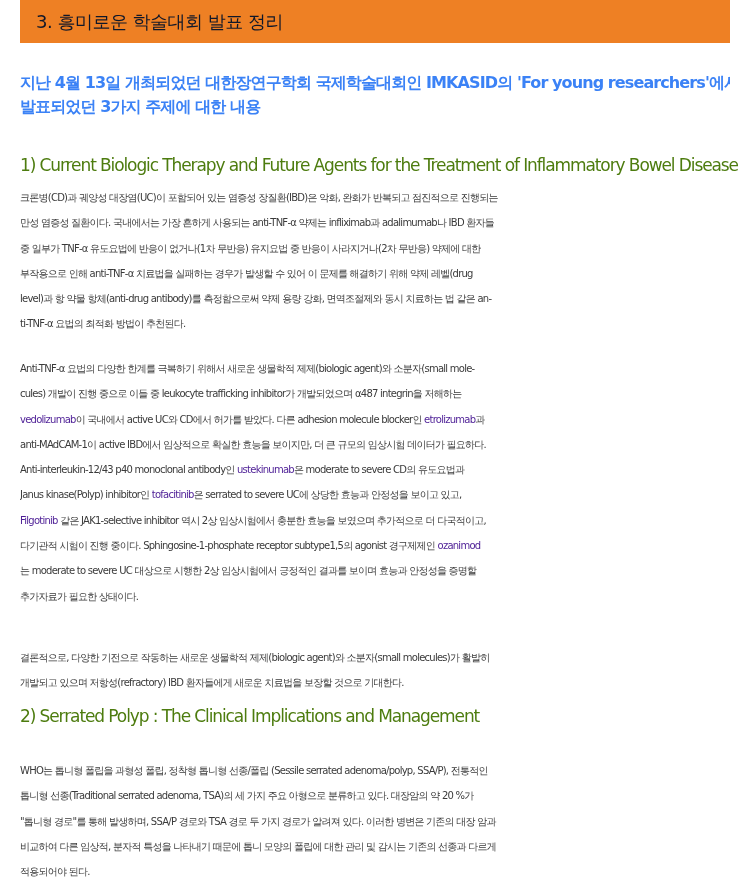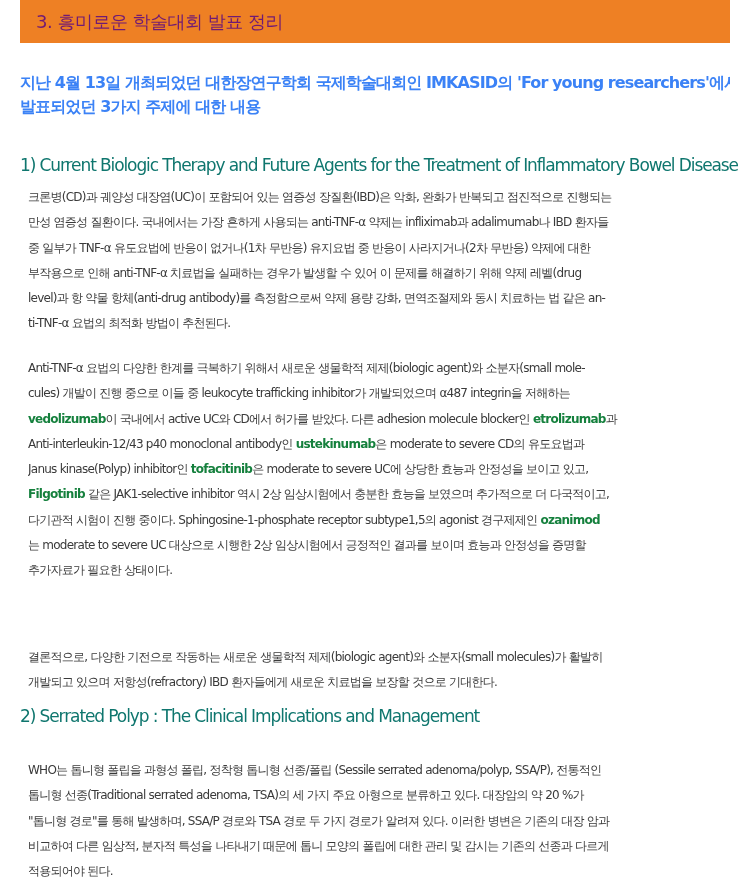--- a/index.html
+++ b/index.html
@@ -1,38 +1,38 @@
 <!DOCTYPE html>
 <html><head>
   <meta charset="utf-8">
   <style>
     * { box-sizing: border-box; margin: 0; padding: 0; }
     html, body { width: 750px; height: 879px; background: #ffffff; overflow: hidden; }
     body { font-family: "DejaVu Sans", "Liberation Sans", sans-serif; color: #333333; position: relative; }
     .section-bar {
       position: absolute; left: 20px; top: 0; width: 710px; height: 43px;
-      background: #EE8024; color: #701a75;
+      background: #EE8024; color: #0f172a;
       font-size: 18px; line-height: 43px; padding-left: 16px;
       letter-spacing: -0.5px;
     }
     .intro {
       position: absolute; left: 20px; top: 71px; width: 710px;
       color: #3b82f6; font-size: 16px; line-height: 24px; letter-spacing: -0.9px; font-weight: bold;
     }
     .heading {
       position: absolute; left: 20px; width: 710px;
-      color: #0f766e; font-size: 17px; line-height: 24px; letter-spacing: -1.1px;
+      color: #4d7c0f; font-size: 17px; line-height: 24px; letter-spacing: -1.1px;
       white-space: nowrap;
     }
     .para {
       position: absolute; left: 20px; width: 710px;
-      font-size: 12px; line-height: 25.3px; color: #3a3a3a;
-      text-align: justify; letter-spacing: -0.75px; margin-left: 8px;
+      font-size: 10px; line-height: 25.3px; color: #3a3a3a;
+      text-align: justify; letter-spacing: -0.75px;
     }
-    .para b { font-weight: bold; color: #15803d; }
+    .para b { font-weight: normal; color: #4c1d95; }
     .line { display: block; white-space: nowrap; overflow: hidden; }
   </style>
 </head>
 <body>
 
 <div class="section-bar">
   <span>3. 흥미로운 학술대회 발표 정리</span>
 </div>
 
 <div class="intro">
@@ -48,22 +48,23 @@
   <span class="line">중 일부가 TNF-α 유도요법에 반응이 없거나(1차 무반응) 유지요법 중 반응이 사라지거나(2차 무반응) 약제에 대한</span>
   <span class="line">부작용으로 인해 anti-TNF-α 치료법을 실패하는 경우가 발생할 수 있어 이 문제를 해결하기 위해 약제 레벨(drug</span>
   <span class="line">level)과 항 약물 항체(anti-drug antibody)를 측정함으로써 약제 용량 강화, 면역조절제와 동시 치료하는 법 같은 an-</span>
   <span class="line">ti-TNF-α 요법의 최적화 방법이 추천된다.</span>
 </div>
 
 <div class="para" style="top:356px;">
   <span class="line">Anti-TNF-α 요법의 다양한 한계를 극복하기 위해서 새로운 생물학적 제제(biologic agent)와 소분자(small mole-</span>
   <span class="line">cules) 개발이 진행 중으로 이들 중 leukocyte trafficking inhibitor가 개발되었으며 α487 integrin을 저해하는</span>
   <span class="line"><b>vedolizumab</b><span>이 국내에서 active UC와 CD에서 허가를 받았다. 다른 adhesion molecule blocker인 </span><b>etrolizumab</b><span>과</span></span>
+  <span class="line">anti-MAdCAM-1이 active IBD에서 임상적으로 확실한 효능을 보이지만, 더 큰 규모의 임상시험 데이터가 필요하다.</span>
   <span class="line"><span>Anti-interleukin-12/43 p40 monoclonal antibody인 </span><b>ustekinumab</b><span>은 moderate to severe CD의 유도요법과</span></span>
-  <span class="line"><span>Janus kinase(Polyp) inhibitor인 </span><b>tofacitinib</b><span>은 moderate to severe UC에 상당한 효능과 안정성을 보이고 있고,</span></span>
+  <span class="line"><span>Janus kinase(Polyp) inhibitor인 </span><b>tofacitinib</b><span>은 serrated to severe UC에 상당한 효능과 안정성을 보이고 있고,</span></span>
   <span class="line"><b>Filgotinib</b><span> 같은 JAK1-selective inhibitor 역시 2상 임상시험에서 충분한 효능을 보였으며 추가적으로 더 다국적이고,</span></span>
   <span class="line"><span>다기관적 시험이 진행 중이다. Sphingosine-1-phosphate receptor subtype1,5의 agonist 경구제제인 </span><b>ozanimod</b></span>
   <span class="line">는 moderate to severe UC 대상으로 시행한 2상 임상시험에서 긍정적인 결과를 보이며 효능과 안정성을 증명할</span>
   <span class="line">추가자료가 필요한 상태이다.</span>
 </div>
 
 <div class="para" style="top:645px;">
   <span class="line">결론적으로, 다양한 기전으로 작동하는 새로운 생물학적 제제(biologic agent)와 소분자(small molecules)가 활발히</span>
   <span class="line">개발되고 있으며 저항성(refractory) IBD 환자들에게 새로운 치료법을 보장할 것으로 기대한다.</span>
 </div>

